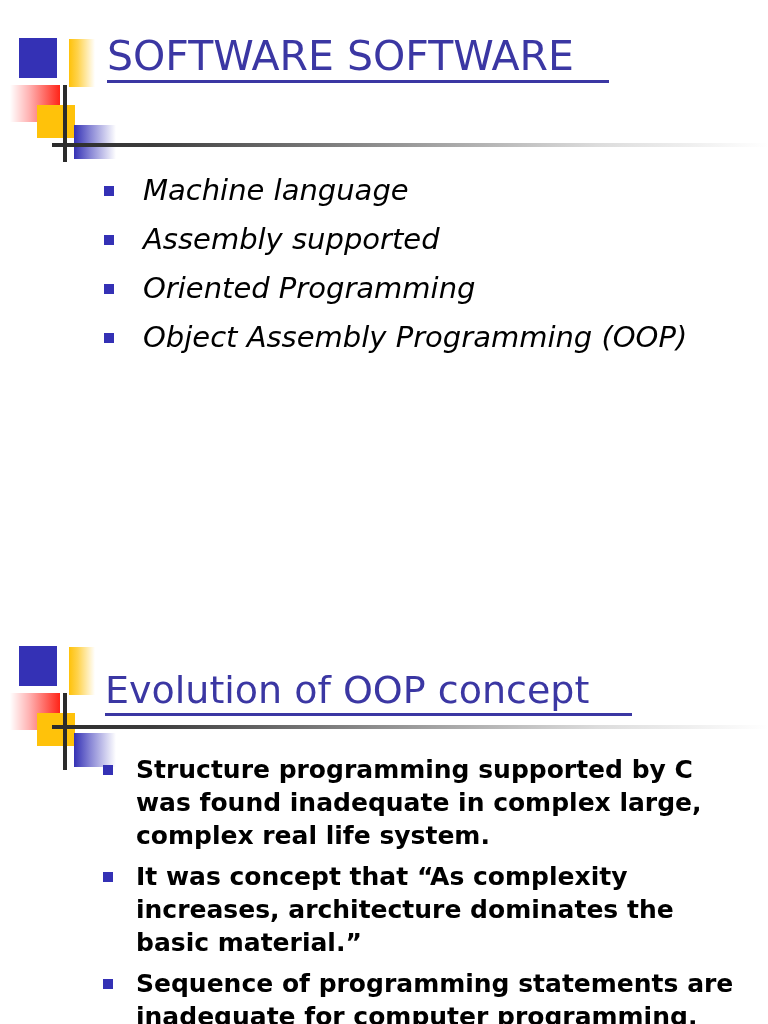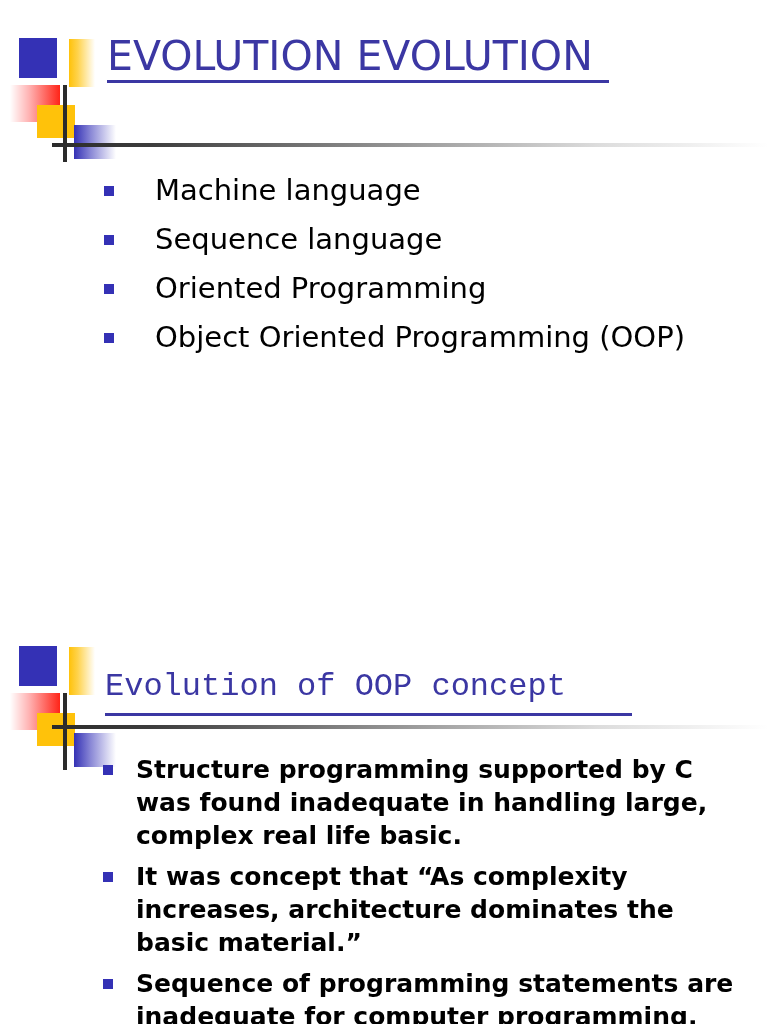--- a/index.html
+++ b/index.html
@@ -121,22 +121,21 @@
   }
   #title-1-underline {
     left: 107px;
     top: 80px;
     width: 502px;
   }
 
   #title-2 {
     left: 105px;
     top: 671px;
-    font-size: 32px;
-    font-family: Liberation Mono, monospace;
+    font-size: 38px;
   }
   #title-2-underline {
     left: 105px;
     top: 713px;
     width: 527px;
   }
 
   
   .bullet-list {
     position: absolute;
@@ -163,24 +162,25 @@
   #list-1 {
     left: 104px;
     top: 173px;
     width: 640px;
   }
   #list-1 .bullet-item {
     margin-bottom: 15px;
   }
   #list-1 .bullet-marker { top: 13px; }
   #list-1 .bullet-text {
-    margin-left: 51px;
+    margin-left: 39px;
     font-size: 29px;
     line-height: 34px;
     color: #000000;
+    font-style: italic;
   }
 
   
   #list-2 {
     left: 103px;
     top: 753px;
     width: 650px;
   }
   #list-2 .bullet-item {
     margin-bottom: 8px;
@@ -203,41 +203,41 @@
 
     <div class="motif">
       <span class="blue-square"></span>
       <span class="yellow-bar"></span>
       <span class="red-square"></span>
       <span class="yellow-square"></span>
       <span class="blue-fade"></span>
       <span class="v-line"></span>
     </div>
 
-    <h1 class="slide-title" id="title-1">EVOLUTION EVOLUTION</h1>
+    <h1 class="slide-title" id="title-1">SOFTWARE SOFTWARE</h1>
     <span class="title-underline" id="title-1-underline"></span>
 
     <span class="h-rule" style="top:143px;"></span>
 
     <ul class="bullet-list" id="list-1">
       <li class="bullet-item">
         <span class="bullet-marker"></span>
         <span class="bullet-text">Machine language</span>
       </li>
       <li class="bullet-item">
         <span class="bullet-marker"></span>
-        <span class="bullet-text">Sequence language</span>
+        <span class="bullet-text">Assembly supported</span>
       </li>
       <li class="bullet-item">
         <span class="bullet-marker"></span>
         <span class="bullet-text">Oriented Programming</span>
       </li>
       <li class="bullet-item">
         <span class="bullet-marker"></span>
-        <span class="bullet-text">Object Oriented Programming (OOP)</span>
+        <span class="bullet-text">Object Assembly Programming (OOP)</span>
       </li>
     </ul>
 
   </section>
 
   <section class="slide" id="slide-2">
 
     <div class="motif" style="top:8px;">
       <span class="blue-square"></span>
       <span class="yellow-bar"></span>
@@ -250,21 +250,21 @@
     <span class="h-rule" style="top:125px;"></span>
 
   </section>
 
   <h1 class="slide-title" id="title-2">Evolution of OOP concept</h1>
   <span class="title-underline" id="title-2-underline"></span>
 
   <ul class="bullet-list" id="list-2">
     <li class="bullet-item">
       <span class="bullet-marker"></span>
-      <span class="bullet-text">Structure programming supported by C was found inadequate in handling large, complex real life basic.</span>
+      <span class="bullet-text">Structure programming supported by C was found inadequate in complex large, complex real life system.</span>
     </li>
     <li class="bullet-item">
       <span class="bullet-marker"></span>
       <span class="bullet-text">It was concept that “As complexity increases, architecture dominates the basic material.”</span>
     </li>
     <li class="bullet-item">
       <span class="bullet-marker"></span>
       <span class="bullet-text">Sequence of programming statements are inadequate for computer programming.</span>
     </li>
   </ul>

